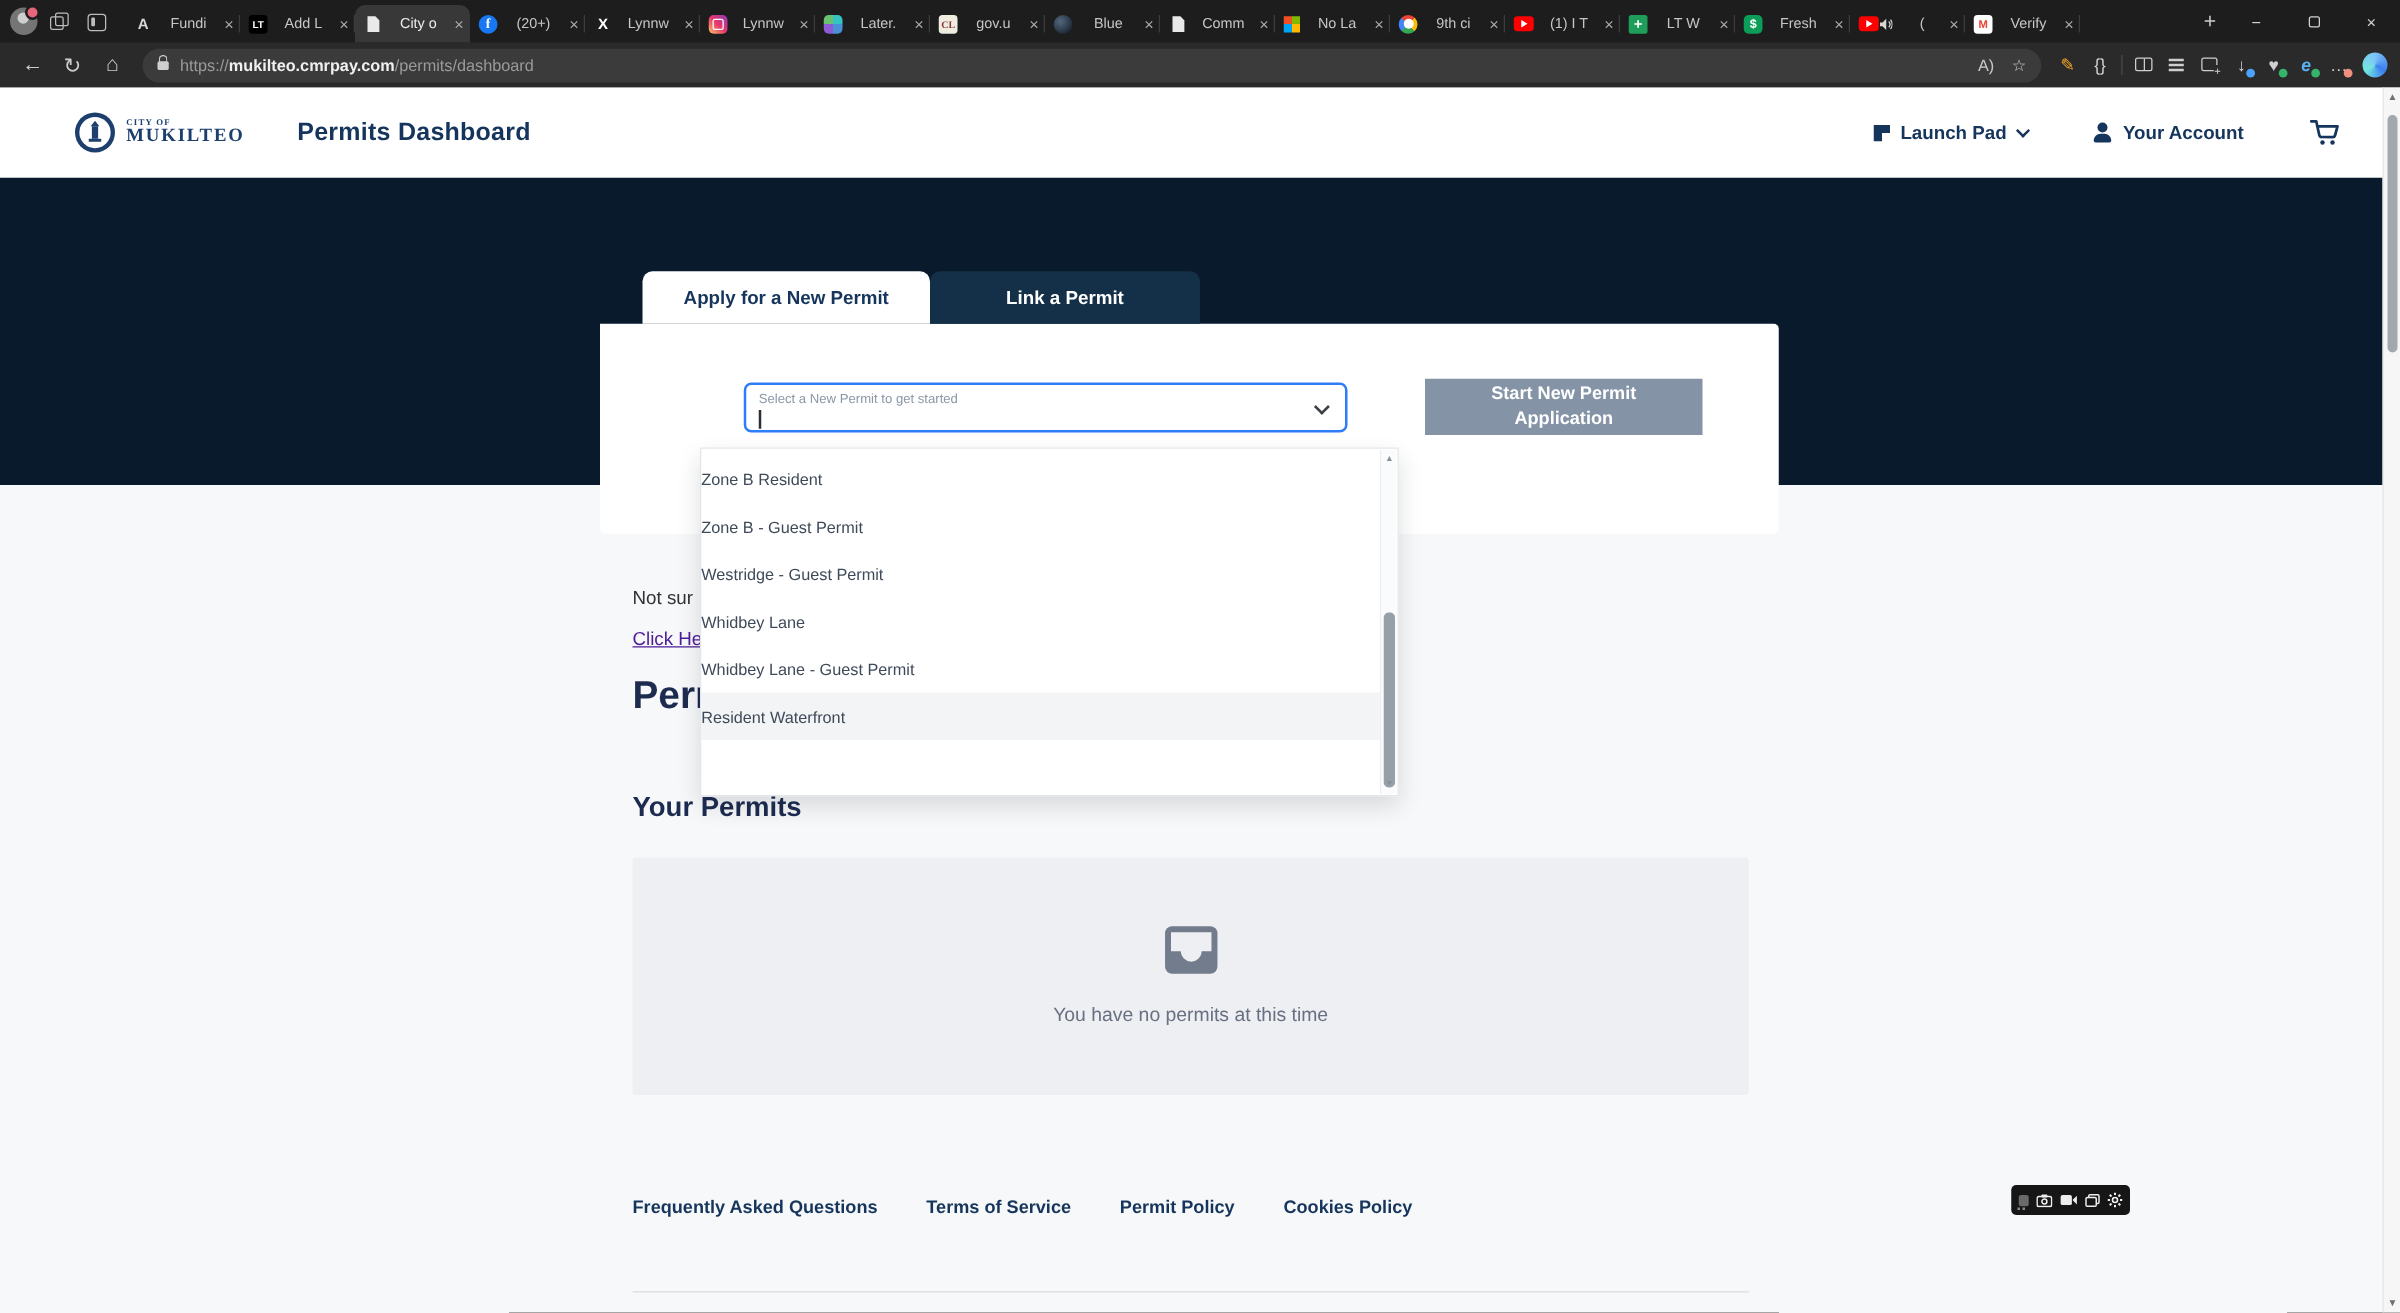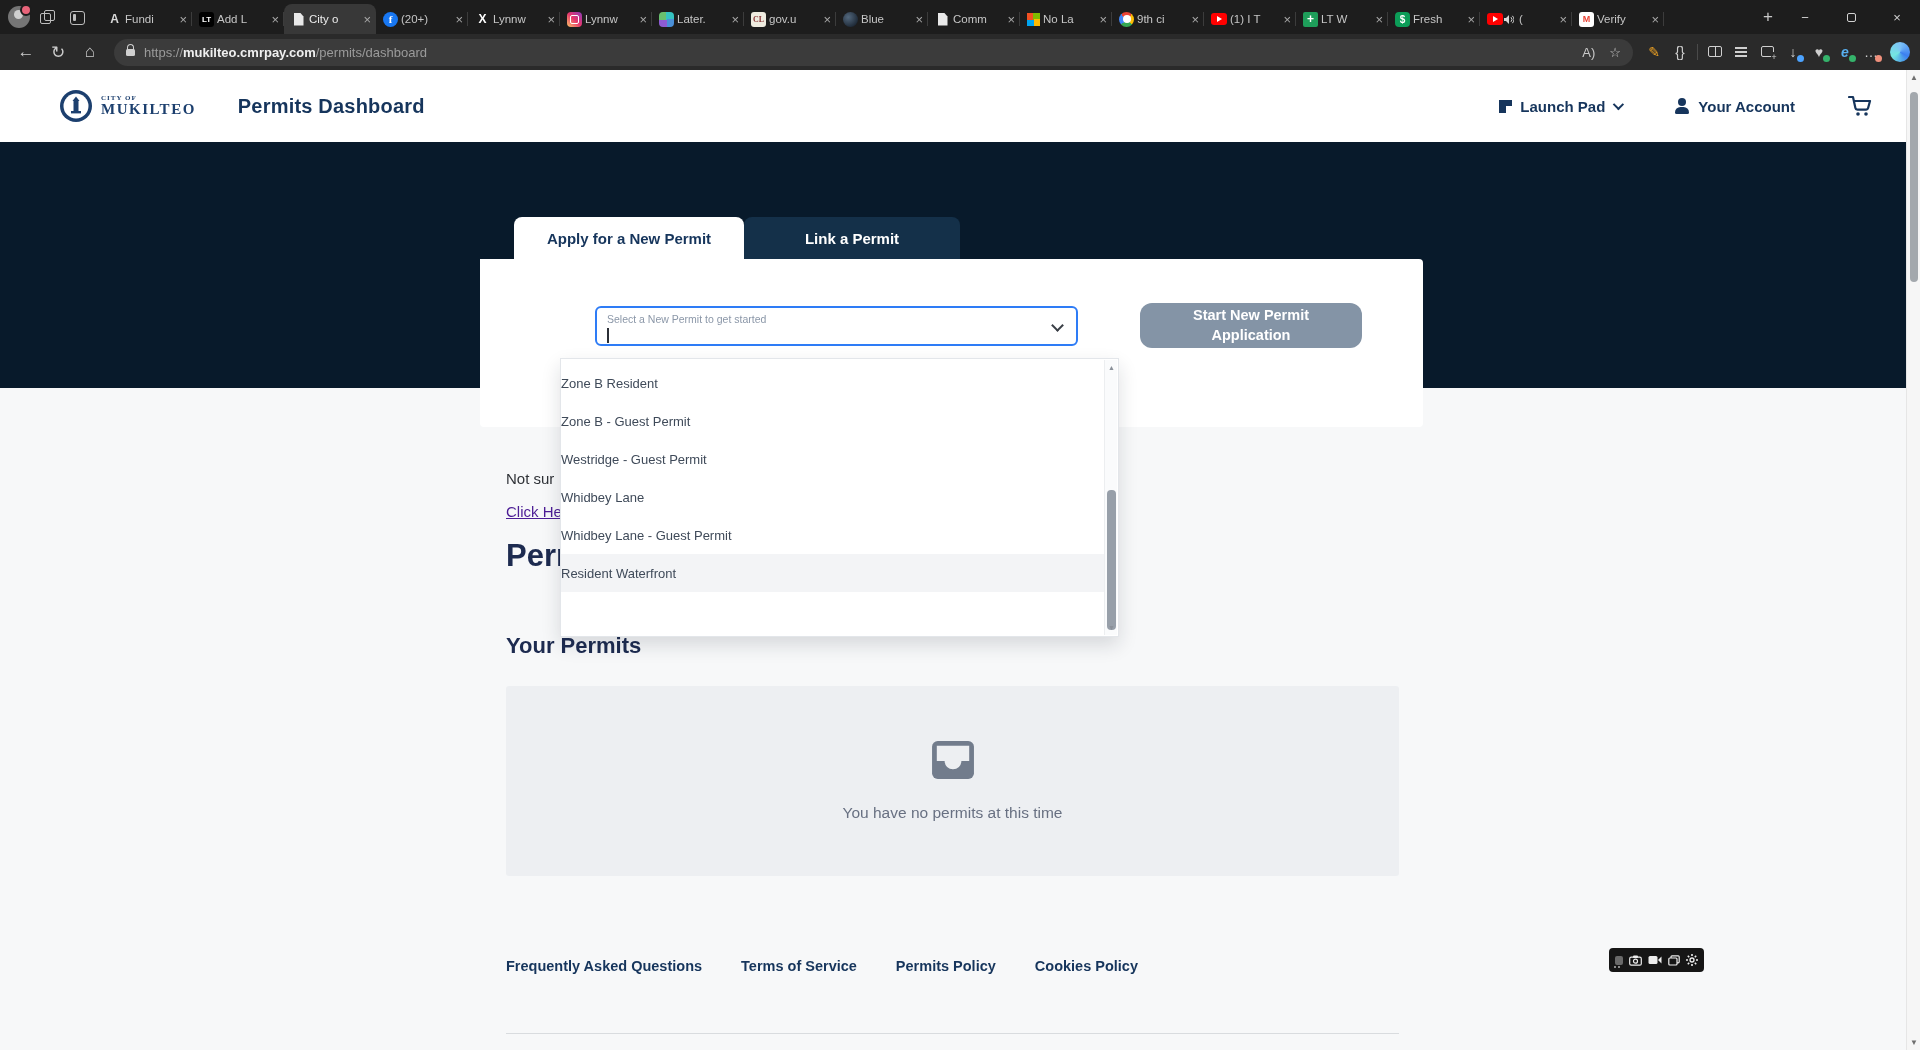--- a/index.html
+++ b/index.html
@@ -10,21 +10,21 @@
   .tabbar { position:absolute; left:0; top:0; width:1920px; height:34px;
     background:#1d1d1d; display:flex; align-items:center; padding-left:8px; }
   .avatar { width:22px; height:22px; border-radius:50%; background:#757575; position:relative; flex:none; margin-right:10px; }
   .avatar::before { content:""; position:absolute; left:6px; top:4px; width:9px; height:9px; border-radius:50%; background:#cfcfcf; }
   .avatar::after { content:""; position:absolute; right:-2px; top:-2px; width:8px; height:8px; border-radius:50%; background:#e8647a; border:2px solid #1d1d1d; }
   .chrome-ic { width:16px; height:14px; position:relative; margin-right:14px; flex:none; }
   .ic-groups::before { content:""; position:absolute; left:0; top:3px; width:9px; height:9px; border:1.4px solid #bdbdbd; border-radius:2px; }
   .ic-groups::after { content:""; position:absolute; left:4px; top:0; width:9px; height:9px; border:1.4px solid #bdbdbd; border-radius:2px; }
   .ic-workspace::before { content:""; position:absolute; left:0; top:1px; width:13px; height:12px; border:1.4px solid #bdbdbd; border-radius:3px; }
   .ic-workspace::after { content:""; position:absolute; left:2.5px; top:3.5px; width:3px; height:7px; background:#bdbdbd; border-radius:1px; }
-  .tabs { display:flex; flex:1; height:34px; align-items:flex-end; min-width:0; }
+  .tabs { display:flex; flex:1; height:34px; align-items:flex-end; min-width:0;text-align:center; }
   .btab { flex:1 1 92px; max-width:92px; min-width:0; height:30px; display:flex; align-items:center;
     padding:0 5px 0 7px; color:#c6c6c6; font-size:11.5px; position:relative; cursor:default; }
   .btab:not(.active)::after { content:""; position:absolute; right:0; top:8px; height:14px; width:1px; background:#3c3c3c; }
   .btab.active { background:#383838; border-radius:8px 8px 0 0; height:30px; color:#ececec; }
   .btab .title { flex:1; overflow:hidden; white-space:nowrap; margin:0 3px; }
   .btab .close { font-size:13px; color:#a8a8a8; flex:none; }
   .fav { width:15px; height:15px; flex:none; display:flex; align-items:center; justify-content:center;
     font-size:9px; font-weight:bold; border-radius:3px; position:relative; }
   .icon-letter-a .fav::before { content:"A"; color:#dadada; font-size:12px; }
   .icon-lt .fav { background:#000; }
@@ -107,21 +107,21 @@
   .ptab-link  { width:216px; background:#143049; color:#fff; }
 
   .card { position:absolute; left:480px; top:189px; width:943px; height:168px; background:#fff; z-index:1;
     border-radius:0 4px 4px 4px; }
   .select-box { position:absolute; left:85px; top:47px; width:483px; height:40px; border:2px solid #2e7cf6;
     border-radius:6px; background:#fff;margin-left:30px; }
   .select-label { position:absolute; left:10px; top:5px; font-size:10.5px; color:#8b97a8; }
   .caret { position:absolute; left:10px; top:20px; width:1.5px; height:15px; background:#2b2f36; }
   .select-chev { position:absolute; right:14px; top:13px; width:9px; height:9px; border-right:2.2px solid #3a3f46; border-bottom:2.2px solid #3a3f46; transform:rotate(45deg); }
   .start-btn { position:absolute; left:660px; top:44px; width:222px; height:45px; background:#8494a6; border:none;
-    border-radius:12px; color:#fff; font-weight:700; font-size:14.5px; line-height:1.35; font-family:inherit;
+    border-radius:0; color:#fff; font-weight:700; font-size:14.5px; line-height:1.35; font-family:inherit;
     display:flex; align-items:center; justify-content:center; text-align:center; padding:0 28px; }
 
   .frag-notsure { position:absolute; left:506px; top:400px; font-size:15px; color:#2f3237; }
   .frag-click { position:absolute; left:506px; top:433px; font-size:15px; color:#4c1d95; text-decoration:underline; }
   .frag-permits { position:absolute; left:506px; top:468px; font-size:31px; font-weight:800; color:#1d2b50; }
 
   .dropdown { position:absolute; left:560px; top:288px; width:559px; height:279px; background:#fff; z-index:10;
     border:1px solid #e3e6ea; box-shadow:0 8px 18px rgba(20,30,45,.14); padding-top:5px; }
   .dd-item { height:38px; display:flex; align-items:center; font-size:13px; color:#3f4a59; width:545px;text-align:right; }
   .dd-item.highlight { background:#f3f4f6; }
@@ -380,21 +380,21 @@
     </svg>
     <div class="empty-msg">You have no permits at this time</div>
   </div>
 
   <div class="footer">
 
       <a class="flink">Frequently Asked Questions</a>
 
       <a class="flink">Terms of Service</a>
 
-      <a class="flink">Permits Policy</a>
+      <a class="flink">Permit Policy</a>
 
       <a class="flink">Cookies Policy</a>
     </div>
   <div class="fdivider"></div>
 
   <div class="recorder">
     <span class="rec-dots"></span>
     <svg width="13" height="11" viewBox="0 0 13 11">
         <rect x="0.7" y="2.2" width="11.6" height="8" rx="1.5" fill="none" stroke="#eee" stroke-width="1.2"></rect>
         <rect x="4" y="0.5" width="5" height="2.5" rx="1" fill="#eee"></rect>

